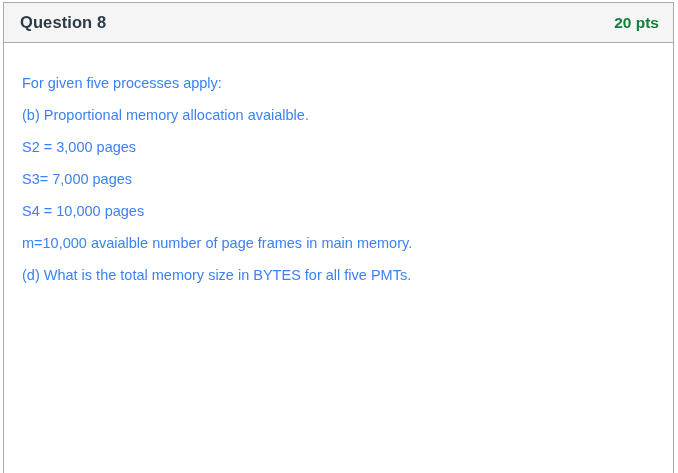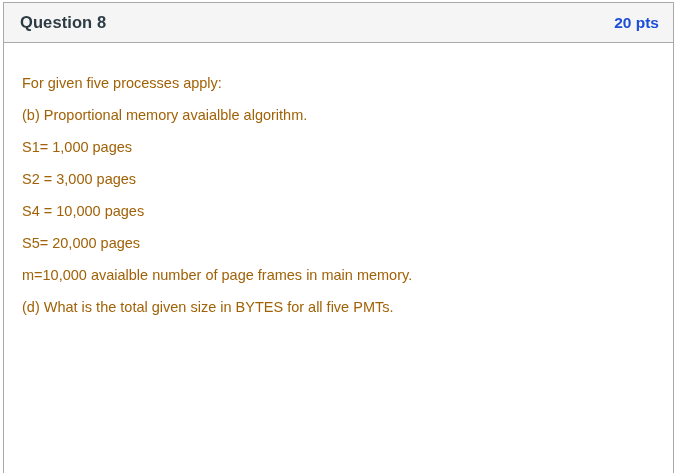--- a/index.html
+++ b/index.html
@@ -37,45 +37,44 @@
   }
   .question-title {
     font-size: 16.5px;
     font-weight: bold;
     color: #2d3b45;
     letter-spacing: 0.1px;
   }
   .question-points {
     font-size: 15.5px;
     font-weight: bold;
-    color: #1d4ed8;
+    color: #15803d;
   }
   .question-body {
     padding: 30px 16px 10px 18px;
   }
   .question-body p {
     margin: 0 0 12px 0;
     font-size: 14.5px;
     line-height: 20px;
-    color: #a16207;
+    color: #3b82f6;
   }
 </style>
 </head>
 <body>
 
 <div class="viewport">
   <div class="question-card">
     <div class="question-header">
       <span class="question-title">Question 8</span>
       <span class="question-points">20 pts</span>
     </div>
     <div class="question-body">
       <p>For given five processes apply:</p>
-      <p>(b) Proportional memory avaialble algorithm.</p>
-      <p>S1= 1,000 pages</p>
+      <p>(b) Proportional memory allocation avaialble.</p>
       <p>S2 = 3,000 pages</p>
+      <p>S3= 7,000 pages</p>
       <p>S4 = 10,000 pages</p>
-      <p>S5= 20,000 pages</p>
       <p>m=10,000 avaialble number of page frames in main memory.</p>
-      <p>(d) What is the total given size in BYTES for all five PMTs.</p>
+      <p>(d) What is the total memory size in BYTES for all five PMTs.</p>
     </div>
   </div>
 </div>
 
 </body></html>

